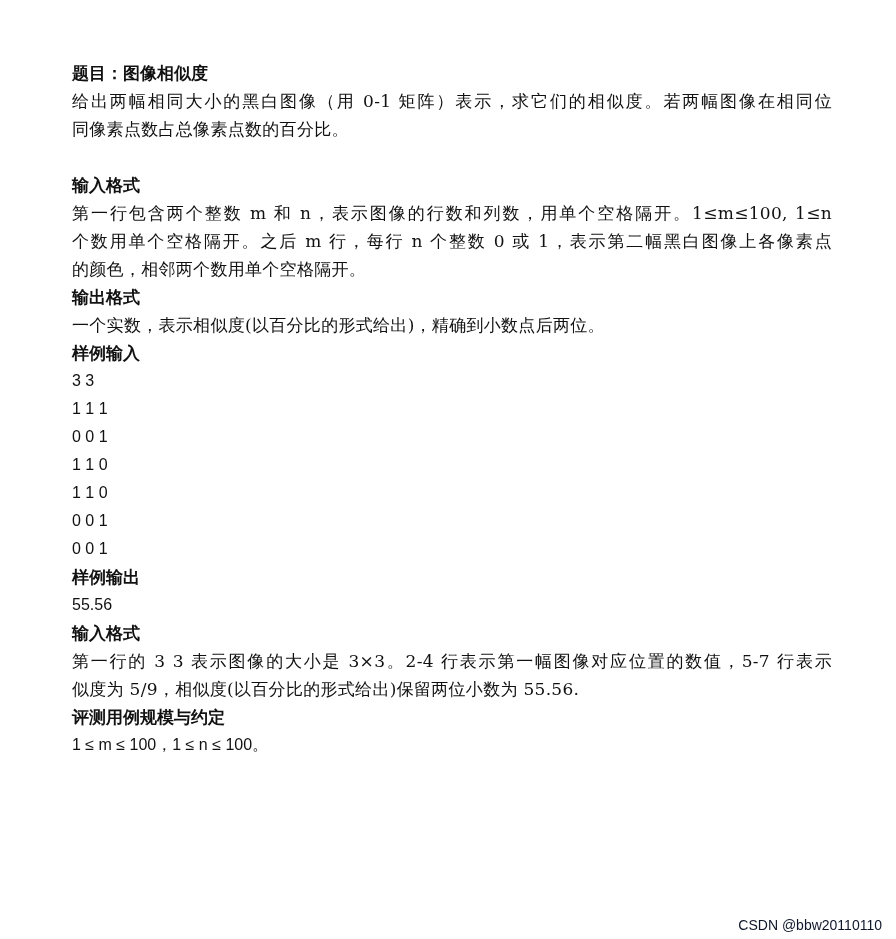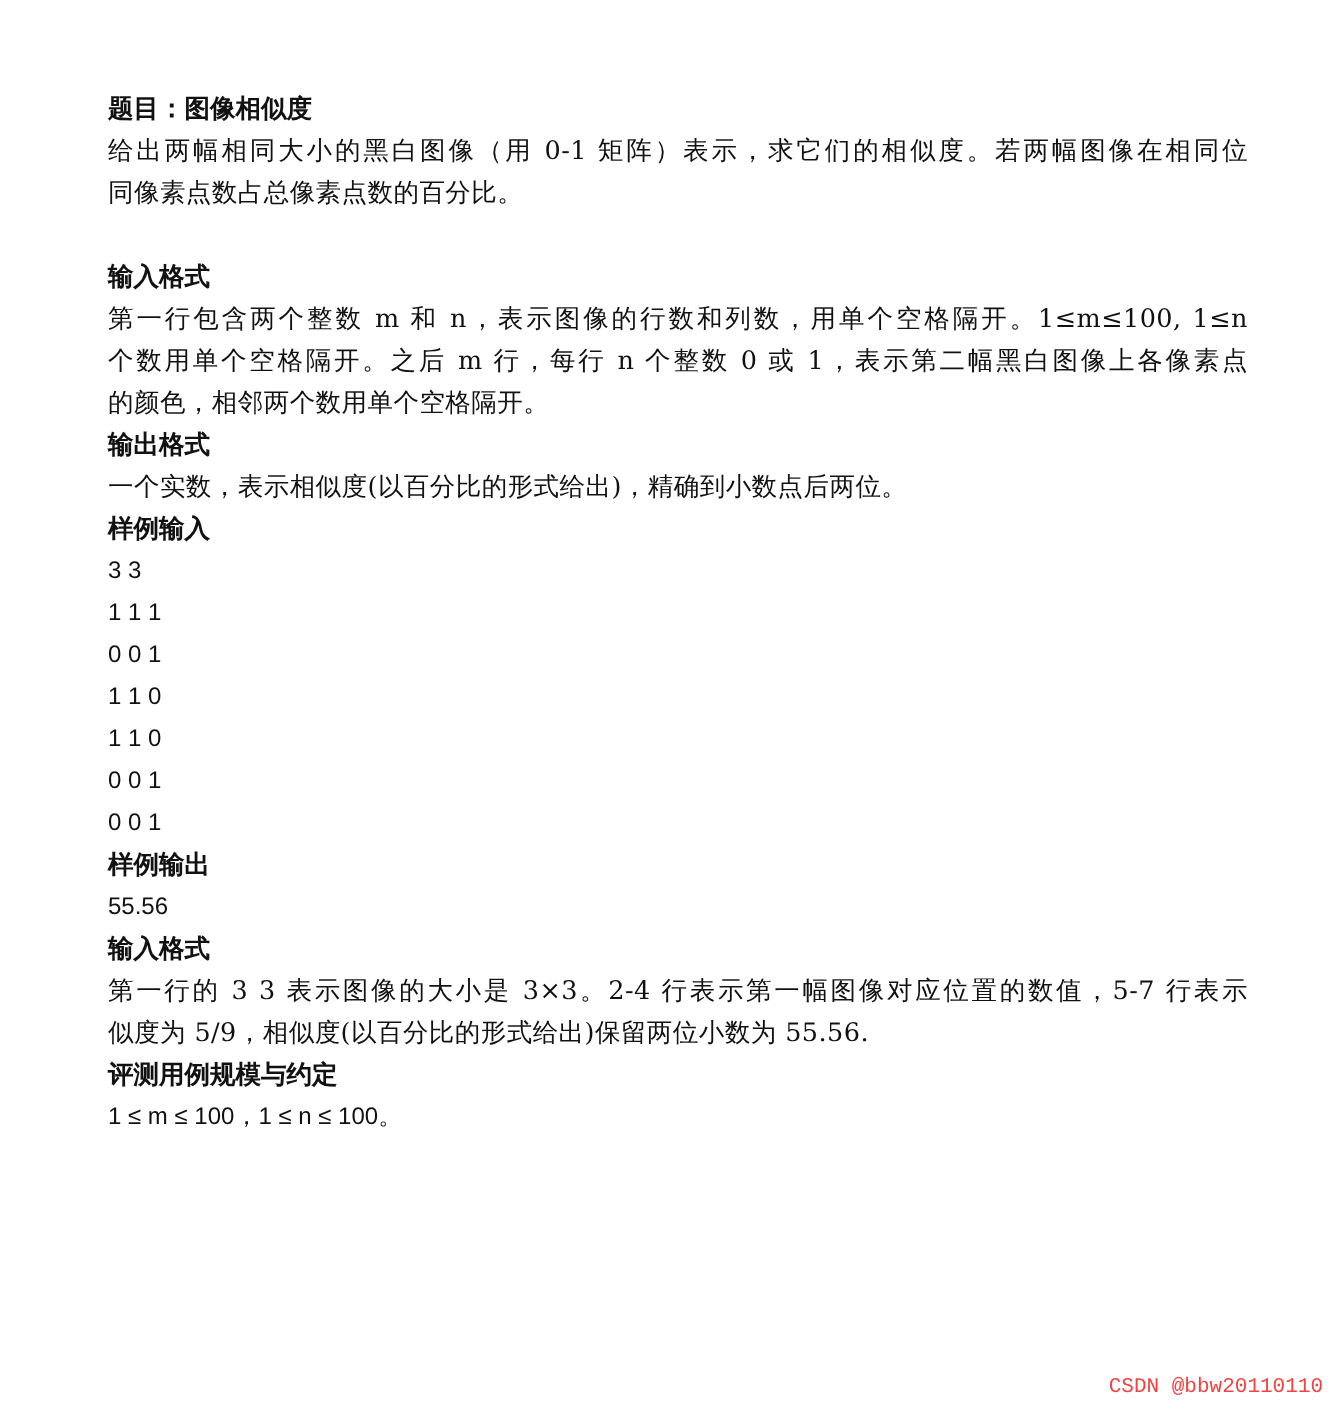--- a/index.html
+++ b/index.html
@@ -5,22 +5,22 @@
   html, body { margin: 0; padding: 0; background: #ffffff; }
   body { width: 896px; height: 939px; position: relative; overflow: hidden;
          font-family: "DejaVu Sans", "Liberation Sans", sans-serif; color: #111; }
   .page { position: absolute; left: 72px; top: 59px; width: 760px; }
   .line { height: 28px; line-height: 28px; font-size: 17px; white-space: nowrap; }
   .heading { font-weight: bold; font-size: 17px; }
   .body-text { font-family: "DejaVu Serif", "Liberation Serif", serif; letter-spacing: 0.3px; }
   .justify { display: block; text-align: justify; text-align-last: justify; white-space: normal; }
   .mono-ish { font-family: "Liberation Sans", sans-serif; font-size: 16px; }
   .blank { height: 28px; }
-  .watermark { position: absolute; right: 14px; bottom: 6px; font-family: Liberation Mono, monospace;
-               font-size: 14px; color: #ef4444; text-align: center; }
+  .watermark { position: absolute; right: 14px; bottom: 6px; font-family: Liberation Sans, sans-serif;
+               font-size: 14px; color: #0f172a; text-align: center; }
 </style>
 </head>
 <body>
 
 <div class="page">
   <div class="line heading">题目：图像相似度</div>
 
   <div class="line body-text justify">给出两幅相同大小的黑白图像（用 0-1 矩阵）表示，求它们的相似度。若两幅图像在相同位</div>
   <div class="line body-text">同像素点数占总像素点数的百分比。</div>
 

